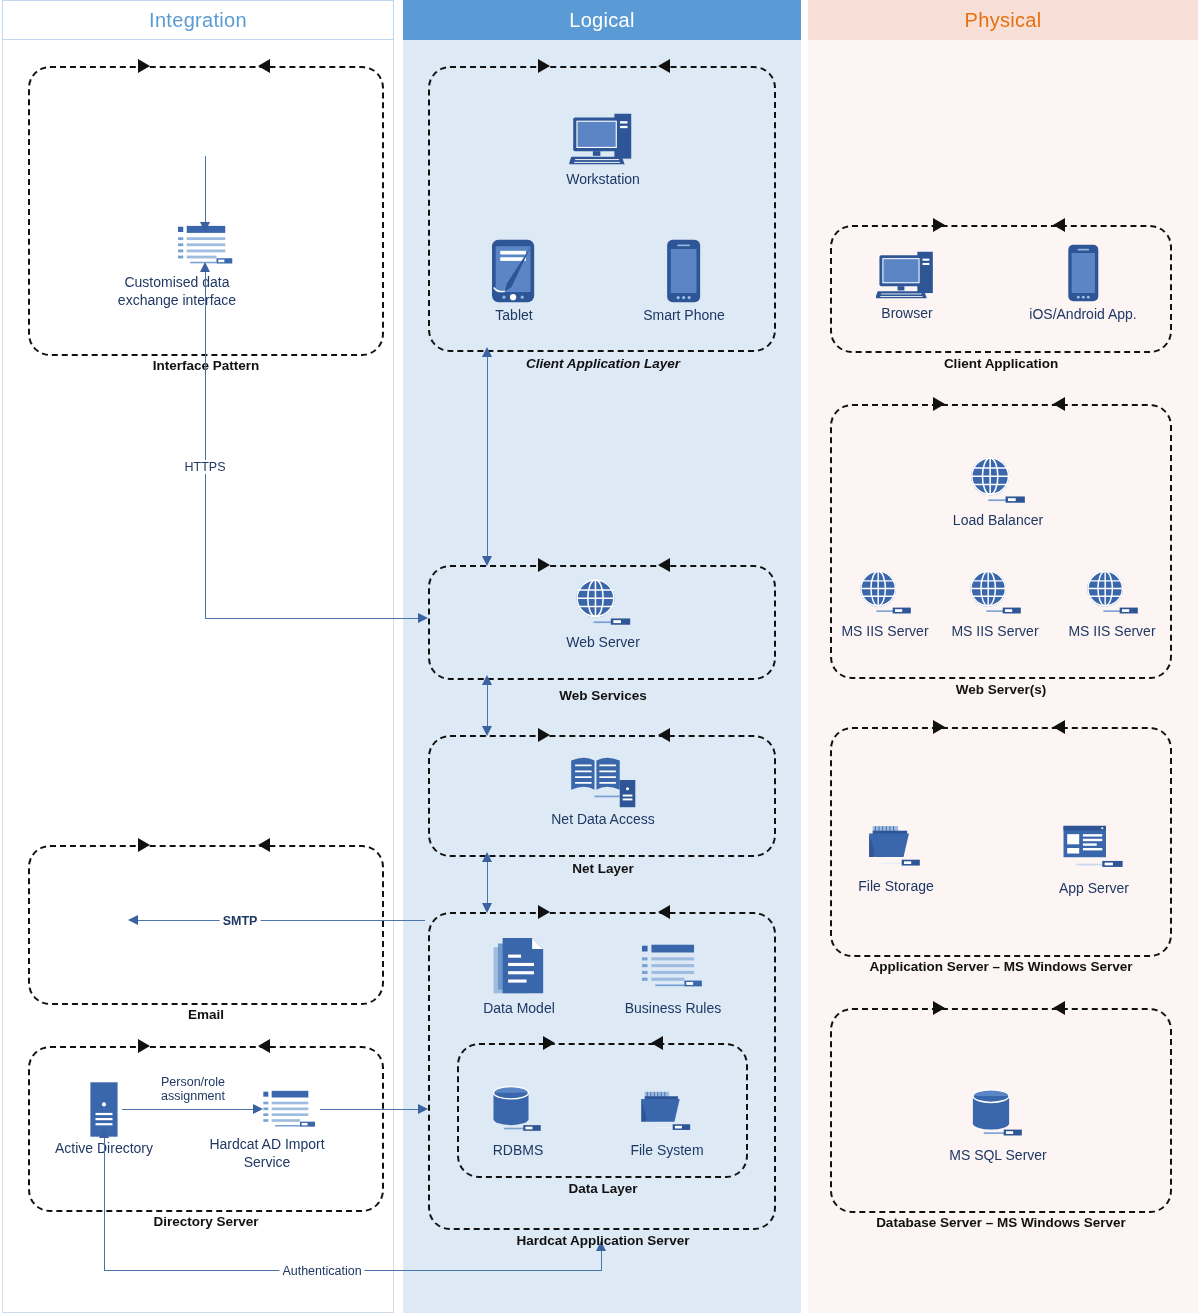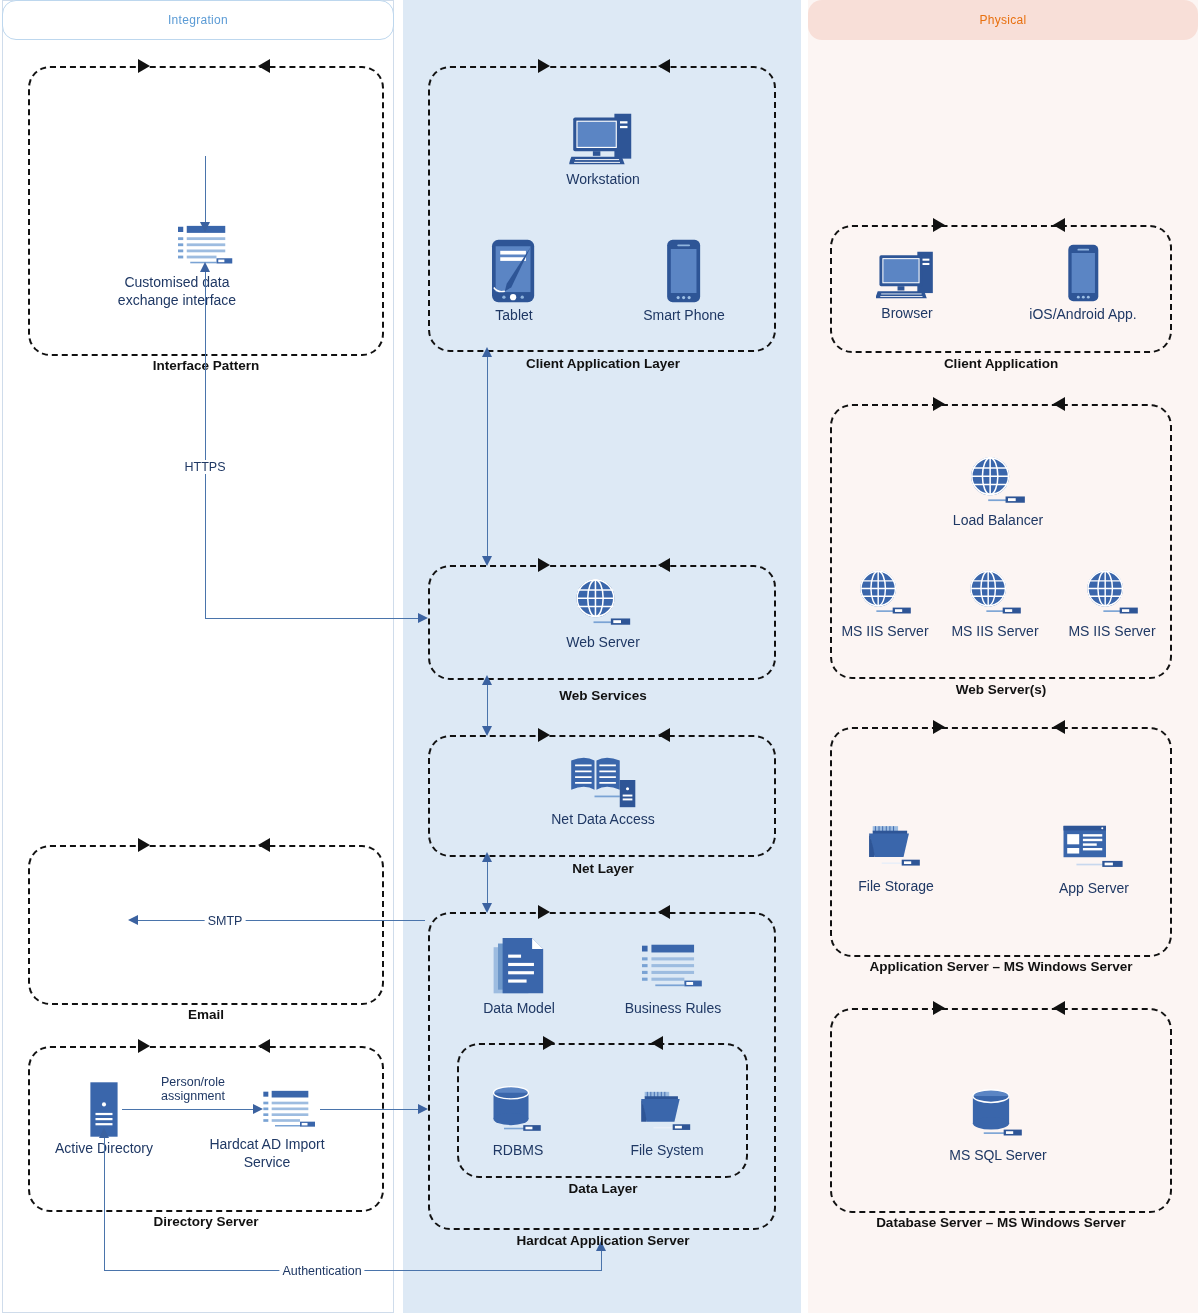--- a/index.html
+++ b/index.html
@@ -13,21 +13,21 @@
 
   
   .col{position:absolute;top:0;bottom:0;}
   .col.integration{left:2px;width:392px;background:#ffffff;border:1px solid #cfdceb;box-sizing:border-box;}
   .col.logical{left:403px;width:398px;background:#dde9f5;}
   .col.physical{left:808px;width:390px;background:#fcf5f3;}
 
   .colhdr{
     position:absolute;left:0;width:100%;top:0;height:40px;
     display:flex;align-items:center;justify-content:center;
-    font-size:12px;letter-spacing:.3px;box-sizing:border-box;border-radius:14px;
+    font-size:20px;letter-spacing:.3px;box-sizing:border-box;
   }
   .colhdr.integration{background:#ffffff;color:#5b9bd5;border:1px solid #bdd7ee;}
   .colhdr.logical{background:#5b9bd5;color:#ffffff;}
   .colhdr.physical{background:#f8dfd8;color:#e8700f;}
 
   
   .grp{
     position:absolute;
     border:2.2px dashed #111111;
     border-radius:22px;
@@ -77,20 +77,23 @@
 <body>
 
 <div id="stage">
 
   <div class="col integration"></div>
   <div class="col logical"></div>
   <div class="col physical"></div>
 
   <div class="colhdr integration" style="left:2px;width:392px;">
     <span>Integration</span>
+  </div>
+  <div class="colhdr logical" style="left:403px;width:398px;">
+    <span>Logical</span>
   </div>
   <div class="colhdr physical" style="left:808px;width:390px;">
     <span>Physical</span>
   </div>
 
   <svg width="0" height="0" style="position:absolute" aria-hidden="true">
     <defs>
 
       <symbol id="i-server" viewBox="0 0 40 64">
         <rect x="4" y="0" width="32" height="64" fill="#3a66ab"></rect>
@@ -270,21 +273,21 @@
   <div class="connlabel" style="left:205px;top:467px;">HTTPS</div>
 
   <div class="grp" style="left:28px;top:845px;width:356px;height:160px;"></div>
   <div class="ghead right" style="left:138px;top:838px;"></div>
   <div class="ghead left" style="left:258px;top:838px;"></div>
   <div class="grp-label" style="left:206px;top:1007px;">Email</div>
 
 
   <div class="conn h" style="left:135px;top:920px;width:290px;"></div>
   <div class="ahead l" style="left:128px;top:915px;"></div>
-  <div class="connlabel" style="left:225px;top:921px;">SMTP</div>
+  <div class="connlabel" style="left:240px;top:921px;font-weight:bold;">SMTP</div>
 
   <div class="grp" style="left:28px;top:1046px;width:356px;height:166px;"></div>
   <div class="ghead right" style="left:138px;top:1039px;"></div>
   <div class="ghead left" style="left:258px;top:1039px;"></div>
   <div class="grp-label" style="left:206px;top:1214px;">Directory Server</div>
 
   <div class="node" style="left:104px;top:1082px;">
     <svg class="icon" width="34" height="55">
         <use href="#i-server"></use>
       </svg>
@@ -308,21 +311,21 @@
   <div class="conn h" style="left:104px;top:1270px;width:498px;"></div>
   <div class="conn v" style="left:104px;top:1135px;height:136px;"></div>
   <div class="ahead u" style="left:99px;top:1128px;"></div>
   <div class="conn v" style="left:601px;top:1248px;height:23px;"></div>
   <div class="ahead u" style="left:596px;top:1241px;"></div>
   <div class="connlabel" style="left:322px;top:1271px;">Authentication</div>
 
   <div class="grp" style="left:428px;top:66px;width:348px;height:286px;"></div>
   <div class="ghead right" style="left:538px;top:59px;"></div>
   <div class="ghead left" style="left:658px;top:59px;"></div>
-  <div class="grp-label" style="left:603px;top:356px;">Client Application Layer</div>
+  <div class="grp-label" style="left:603px;top:356px;font-style:italic;">Client Application Layer</div>
 
   <div class="node" style="left:603px;top:110px;">
     <svg class="icon" width="68" height="58">
         <use href="#i-pc"></use>
       </svg>
     <div class="cap">Workstation</div>
   </div>
 
   <div class="node" style="left:514px;top:238px;">
     <svg class="icon" width="48" height="66">

